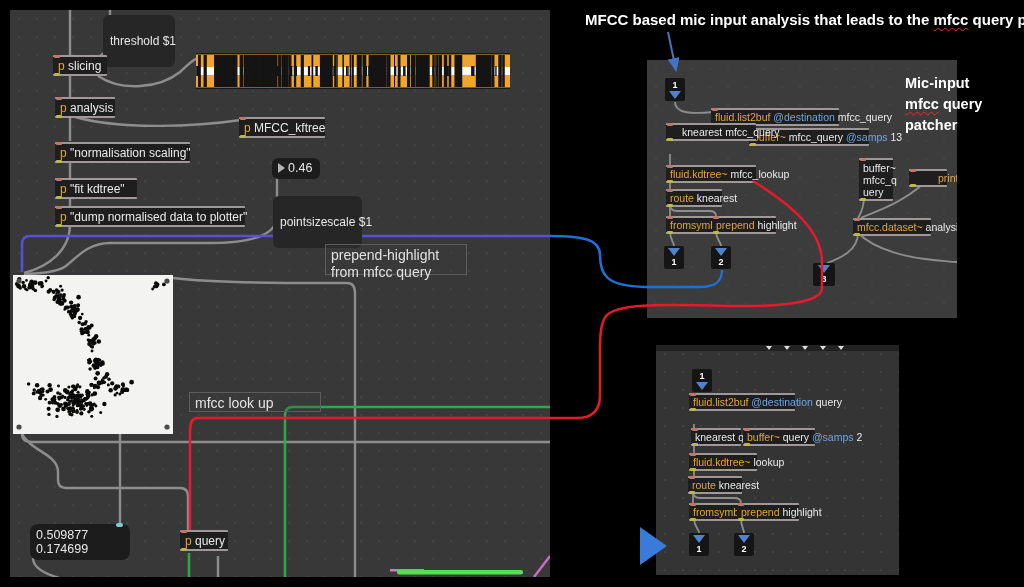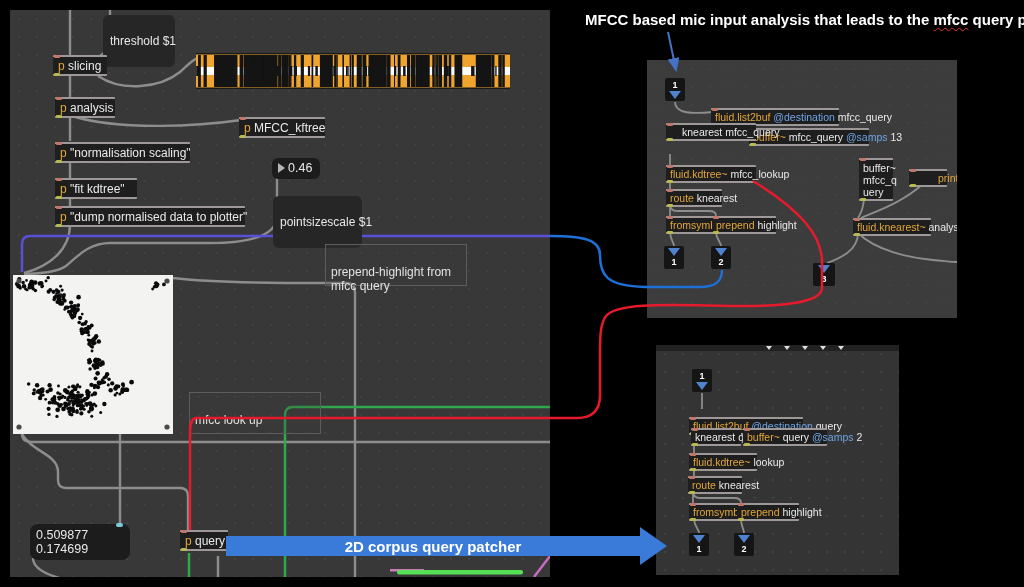--- a/index.html
+++ b/index.html
@@ -17,22 +17,22 @@
        font-size:12px;line-height:1;padding:3px 5px 2px 5px;white-space:nowrap;border-radius:1px;box-sizing:border-box;}
   .small .obj{font-size:10.5px;padding:2px 4px 1px 4px;}
   .obj:before{content:"";position:absolute;left:1px;top:-2px;width:6px;height:3px;background:#c4756a;border-radius:1px;}
   .obj:after{content:"";position:absolute;left:1px;bottom:-2px;width:6px;height:3px;background:#b9b94d;border-radius:1px;}
   .msg{position:absolute;background:#262626;border-radius:6px;font-size:12px;line-height:1;
        padding:20px 7px;white-space:nowrap;box-sizing:border-box;}
   .numbox{position:absolute;background:#1c1c1c;border-radius:6px;font-size:12.5px;line-height:1;
           padding:4px 6px;white-space:nowrap;box-sizing:border-box;}
   .numbox .tri{display:inline-block;width:0;height:0;border-top:5px solid transparent;border-bottom:5px solid transparent;
                border-left:7px solid #b5b5b5;margin-right:3px;vertical-align:-1px;}
-  .comment{position:absolute;border:1px solid #5d5d5d;color:#e2e2e2;font-size:12px;line-height:1.18;
-           padding:20px 5px;box-sizing:border-box;background:rgba(60,60,60,.25);}
+  .comment{position:absolute;border:1px solid #5d5d5d;color:#e2e2e2;font-size:14px;line-height:1.18;
+           padding:2px 5px;box-sizing:border-box;background:rgba(60,60,60,.25);}
   .s-o{color:#e2a63a;} .s-w{color:#eaeaea;} .s-t{color:#6fa4e4;}
   
   .iobox{position:absolute;background:#151515;border-radius:2px;text-align:center;
          font-size:9px;font-weight:bold;color:#fff;padding:2px 0;box-sizing:border-box;}
   .iobox .tri{display:block;margin:1px auto 0;width:0;height:0;border-left:6px solid transparent;
               border-right:6px solid transparent;border-top:8px solid #4f83cf;}
   .iobox.outl .tri{margin:0 auto 1px;}
   .multiline div{line-height:1.15;}
   
   .anno{position:absolute;color:#fff;font-weight:bold;font-size:15px;white-space:nowrap;}
@@ -669,21 +669,21 @@
     <div class="iobox outl" style="left:64px;top:186px;width:20px;">
       <span class="tri"></span>
       <span>2</span>
     </div>
     <div class="obj multiline" style="left:212px;top:98px;width:34px;white-space:normal;">
         <div>buffer~</div>
         <div>mfcc_q</div>
         <div>uery</div>
       </div>
     <div class="obj" style="left:262px;top:109px;width:38px;padding-left:29px;"><span class="s-o">print</span></div>
-    <div class="obj" style="left:206px;top:158px;width:78px;"><span class="s-o">fluid.knearest~</span><span class="s-w"> analysis</span></div>
+    <div class="obj" style="left:206px;top:158px;width:78px;"><span class="s-o">mfcc.dataset~</span><span class="s-w"> analysis</span></div>
     <div class="iobox outl" style="left:166px;top:203px;width:22px;">
       <span class="tri"></span>
       <span>3</span>
     </div>
   </div>
 
   <div class="patch small" id="corpus-patch">
     <div class="corpus-strip">
       <i></i>
         <i></i>
@@ -700,23 +700,23 @@
         <path d="M 37,146 L 37,158"></path>
         <path d="M 37,146 Q 37,153 44,153 L 78,153 Q 85,153 85,158"></path>
         <path d="M 38,173 C 38,182 43,184 43,188"></path>
         <path d="M 85,173 C 85,182 88,184 88,188"></path>
       </g>
     </svg>
     <div class="iobox" style="left:36px;top:24px;width:20px;">
       <span>1</span>
       <span class="tri"></span>
     </div>
-    <div class="obj" style="left:33px;top:72px;width:114px;"><span class="s-o">fluid.list2buf</span><span class="s-t"> @destination</span><span class="s-w"> query</span></div>
+    <div class="obj" style="left:33px;top:48px;width:106px;"><span class="s-o">fluid.list2buf</span><span class="s-t"> @destination</span><span class="s-w"> query</span></div>
     <div class="obj" style="left:35px;top:83px;width:50px;"><span class="s-w">knearest</span><span class="s-w"> query</span></div>
-    <div class="obj" style="left:87px;top:83px;width:84px;"><span class="s-o">buffer~</span><span class="s-w"> query</span><span class="s-t"> @samps</span><span class="s-w"> 2</span></div>
+    <div class="obj" style="left:87px;top:83px;width:72px;"><span class="s-o">buffer~</span><span class="s-w"> query</span><span class="s-t"> @samps</span><span class="s-w"> 2</span></div>
     <div class="obj" style="left:33px;top:108px;width:68px;"><span class="s-o">fluid.kdtree~</span><span class="s-w"> lookup</span></div>
     <div class="obj" style="left:32px;top:131px;width:54px;"><span class="s-o">route</span><span class="s-w"> knearest</span></div>
     <div class="obj" style="left:33px;top:158px;width:50px;"><span class="s-o">fromsymbol</span></div>
     <div class="obj" style="left:81px;top:158px;width:62px;"><span class="s-o">prepend</span><span class="s-w"> highlight</span></div>
     <div class="iobox outl" style="left:33px;top:188px;width:20px;">
       <span class="tri"></span>
       <span>1</span>
     </div>
     <div class="iobox outl" style="left:78px;top:188px;width:20px;">
       <span class="tri"></span>
@@ -730,19 +730,20 @@
         <path d="M0,0 L7,3 L0,6 Z" fill="#4472c4"></path>
       </marker>
     </defs>
     <path class="c-blue" fill="none" stroke-width="2.5" d="M 550,236 C 585,236 600,240 600,255 C 600,275 606,286 645,287 L 700,287 C 715,287 722,282 722,270" stroke="#1e6fd6"></path>
     <path class="c-red" fill="none" stroke-width="2.5" d="M 753,181 C 800,210 822,235 822,262 L 822,288 C 822,302 785,306 745,306 C 690,306 618,300 606,316 C 600,324 600,338 600,355 L 600,395 C 600,410 593,418 577,418 L 197,418 C 191,418 190,424 190,432 L 190,530" stroke="#e51a2c"></path>
     <path class="c-anno" fill="none" stroke-width="2" marker-end="url(#ah)" d="M 668,32 L 676,70" stroke="#4472c4"></path>
   </svg>
 
   <div class="anno" style="left:585px;top:11px;z-index:30;"><span>MFCC based mic input analysis that leads to the </span><span class="wavy">mfcc</span><span> query patcher</span></div>
 
-
-  <div class="big-arrow-body" id="arrow-body" style="background: rgb(58, 122, 216);">
-      <span>2D corpus query patcher</span>
-    </div>
+  <div class="mic-label">
+    <div>Mic-input</div>
+    <div><span class="wavy">mfcc</span><span> query patcher</span></div>
+  </div>
+
   <div class="big-arrow-head" id="arrow-head" style="border-left-color: rgb(58, 122, 216);"></div>
 
 </div>
 
 </body></html>

